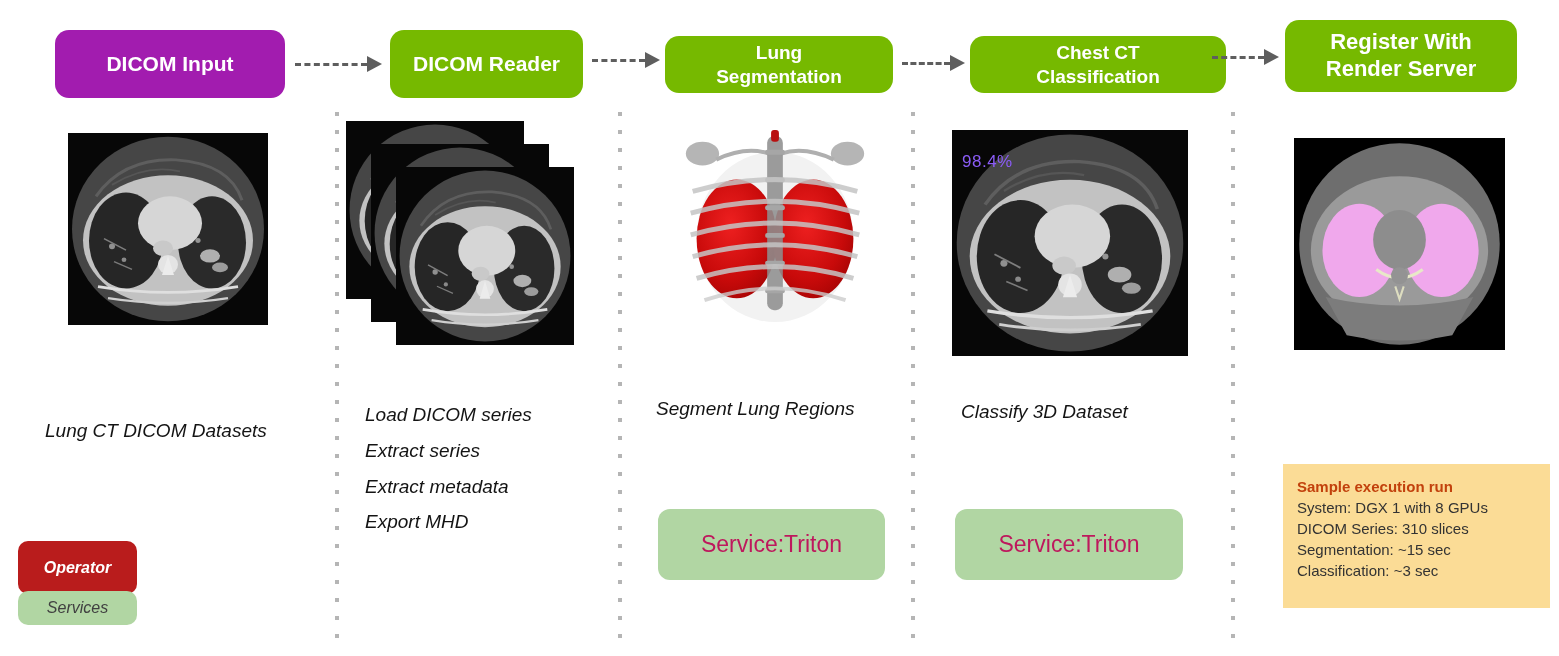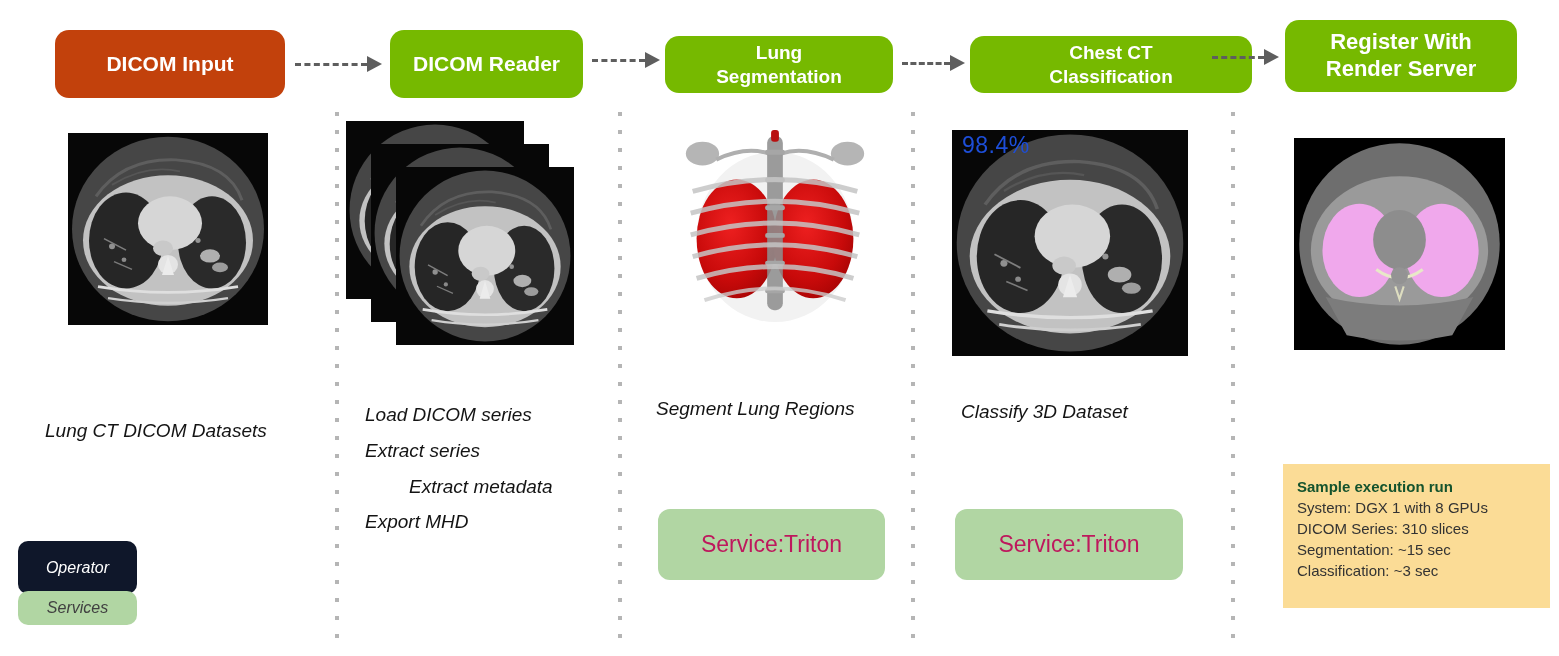--- a/index.html
+++ b/index.html
@@ -7,26 +7,26 @@
   .canvas {
     position:relative; width:1559px; height:656px; background:#ffffff;
     font-family:"Liberation Sans", sans-serif; overflow:hidden;
   }
   
   .node {
     position:absolute; display:flex; align-items:center; justify-content:center;
     text-align:center; color:#ffffff; font-weight:bold; border-radius:14px;
     line-height:1.22;
   }
-  .node.gray  { background:#c2410c; }
+  .node.gray  { background:#a21caf; }
   .node.green { background:#76B900; }
   #node-0 { left:55px;   top:30px; width:230px; height:68px; font-size:21px; }
   #node-1 { left:390px;  top:30px; width:193px; height:68px; font-size:21px; }
   #node-2 { left:665px;  top:36px; width:228px; height:57px; font-size:19px; padding:0 46px; }
-  #node-3 { left:970px;  top:36px; width:282px; height:57px; font-size:19px; padding:0 44px;text-align:center; }
+  #node-3 { left:970px;  top:36px; width:256px; height:57px; font-size:19px; padding:0 44px;text-align:center; }
   #node-4 { left:1285px; top:20px; width:232px; height:72px; font-size:22px; padding:0 30px; }
   
   .arrow { position:absolute; height:0; border-top:3px dashed #5E5E5E; }
   .arrow::after {
     content:""; position:absolute; right:-15px; top:-10px;
     border-left:15px solid #5E5E5E; border-top:8px solid transparent; border-bottom:8px solid transparent;
   }
   #arrow-0 { left:295px;  top:63px; width:72px; }
   #arrow-1 { left:592px;  top:59px; width:53px; }
   #arrow-2 { left:902px;  top:62px; width:48px; }
@@ -41,52 +41,52 @@
   .img { position:absolute; }
   .img svg { display:block; width:100%; height:100%; }
   #img-col1   { left:68px;   top:133px; width:200px; height:192px; }
   #img-col2-a { left:346px;  top:121px; width:178px; height:178px; }
   #img-col2-b { left:371px;  top:144px; width:178px; height:178px; }
   #img-col2-c { left:396px;  top:167px; width:178px; height:178px; }
   #img-col3   { left:677px;  top:126px; width:196px; height:198px; }
   #img-col4   { left:952px;  top:130px; width:236px; height:226px; }
   #img-col5   { left:1294px; top:138px; width:211px; height:212px; }
   .score {
-    position:absolute; left:962px; top:132px; color:#1d4ed8;
-    font-size:23px; letter-spacing:0.5px;
+    position:absolute; left:962px; top:152px; color:#8b5cf6;
+    font-size:17px; letter-spacing:0.5px;
   }
   
   .caption { position:absolute; font-style:italic; font-size:19px; color:#141414; white-space:nowrap; }
   #cap-col1 { left:45px;  top:420px; }
   #step-0   { left:365px; top:404px; }
   #step-1   { left:365px; top:440px; }
-  #step-2   { left:365px; top:476px;margin-left:44px; }
+  #step-2   { left:365px; top:476px; }
   #step-3   { left:365px; top:511px; }
   #cap-col3 { left:656px; top:398px; }
   #cap-col4 { left:961px; top:401px; }
   
   .service {
     position:absolute; width:227px; height:71px; background:#B1D6A3; border-radius:12px;
     display:flex; align-items:center; justify-content:center; color:#be185d; font-size:23px;
   }
   #svc-col3 { left:658px; top:509px; }
   #svc-col4 { left:955px; top:509px; width:228px; }
   
   .legend-box {
     position:absolute; left:18px; width:119px; border-radius:10px;
     display:flex; align-items:center; justify-content:center; font-style:italic; font-size:16px;
   }
-  #legend-operator { top:541px; height:53px; background:#0f172a; color:#ffffff; font-weight:normal; }
+  #legend-operator { top:541px; height:53px; background:#b91c1c; color:#ffffff; font-weight:bold; }
   #legend-services { top:591px; height:34px; background:#B1D6A3; color:#404040; }
   
   #info-box {
     position:absolute; left:1283px; top:464px; width:267px; height:144px;
     background:#FBDC96; padding:12px 8px 0 14px; font-size:15px; line-height:21px; color:#333333;
   }
-  .info-title { font-weight:bold; color:#14532d; }
+  .info-title { font-weight:bold; color:#c2410c; }
   .hidden-defs { position:absolute; width:0; height:0; overflow:hidden; }
 </style>
 </head>
 <body>
 
 <svg class="hidden-defs" aria-hidden="true">
   <defs>
     <radialGradient id="redg" cx="0.42" cy="0.38" r="0.85">
       <stop offset="0" stop-color="#EE2020"></stop>
       <stop offset="0.55" stop-color="#C80A0A"></stop>

